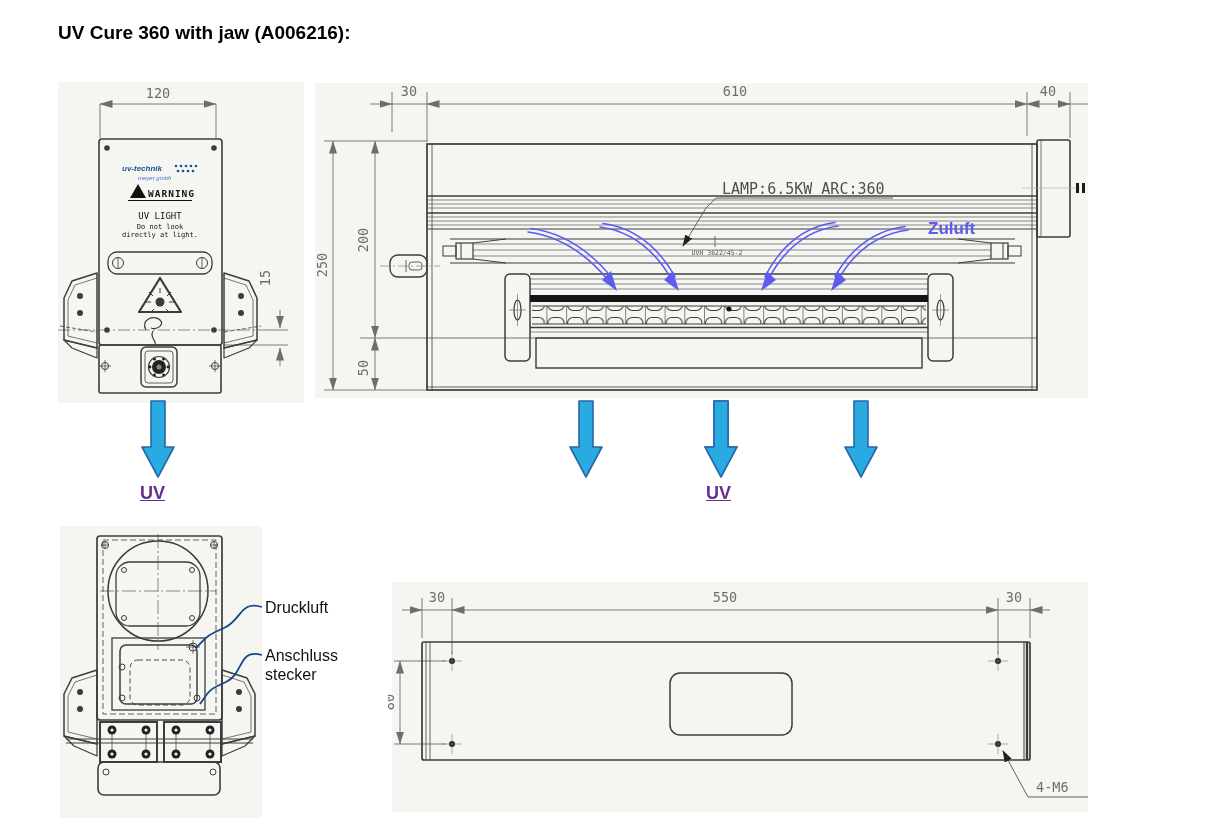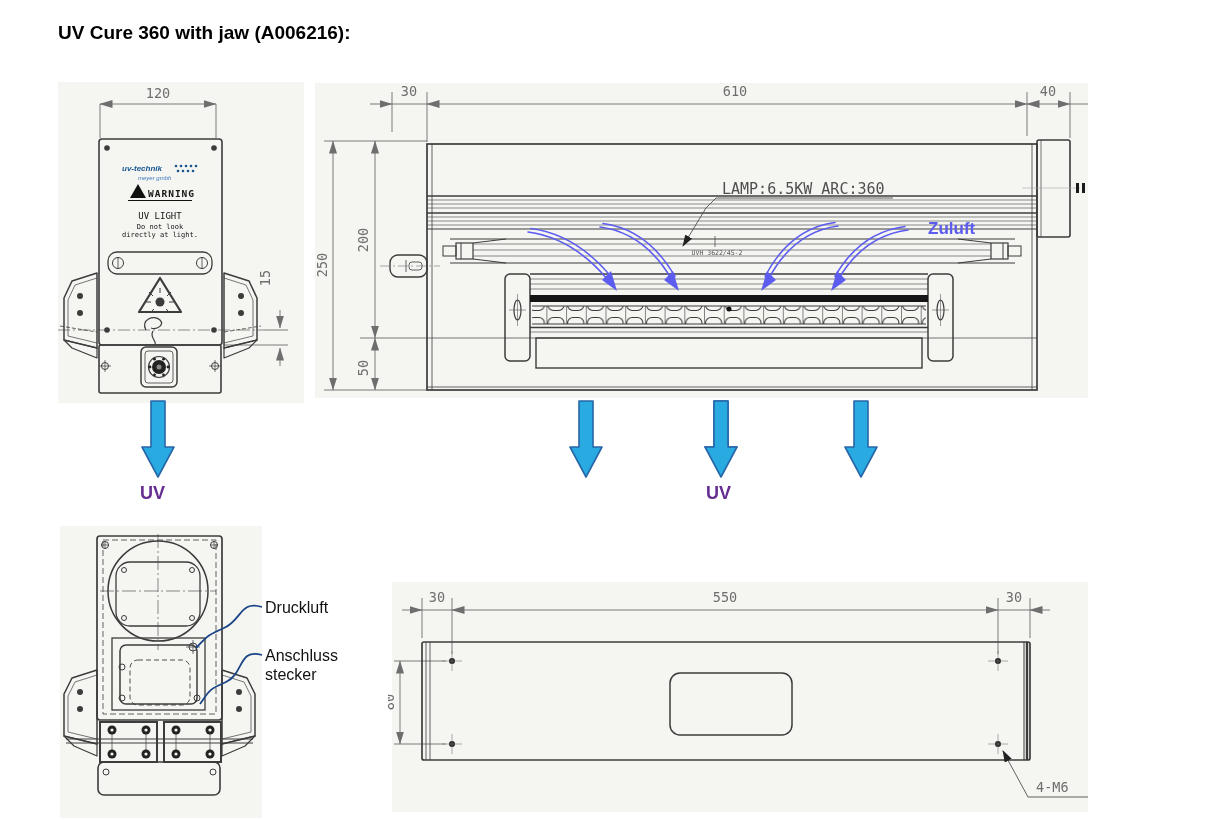--- a/index.html
+++ b/index.html
@@ -12,21 +12,21 @@
   .cad-t{font:15px "DejaVu Sans Mono",monospace;fill:#4f4f4f;}
   .tiny-t{font:6.5px "DejaVu Sans Mono",monospace;fill:#555;}
   .warn-t{font:bold 9.5px "DejaVu Sans Mono",monospace;fill:#151515;letter-spacing:1px;}
   .warn-s{font:9px "DejaVu Sans Mono",monospace;fill:#151515;}
   .small-t{font:7px "DejaVu Sans Mono",monospace;fill:#151515;}
   .label-t{font:16px "Liberation Sans",sans-serif;fill:#111;}
   .logo-t{font:italic bold 8px "Liberation Sans",sans-serif;fill:var(--logo-blue);}
   .logo2-t{font:italic 6px "Liberation Sans",sans-serif;fill:#3c78c0;}
   .zuluft-t{font:600 17px "Liberation Sans",sans-serif;fill:var(--zuluft);}
   .abluft-t{font:bold 19px "Liberation Sans",sans-serif;fill:var(--abluft);}
-  .uv-label{position:absolute;font:bold 18px "Liberation Sans",sans-serif;color:var(--uv-text);}
+  .uv-label{position:absolute;font:bold 18px "Liberation Sans",sans-serif;color:var(--uv-text);text-decoration:underline;}
   .down-arrow polygon{fill:var(--uv-arrow-fill);stroke:var(--uv-arrow-edge);stroke-width:1.6;stroke-linejoin:round;}
 </style>
 </head>
 <body>
 
 <div class="page">
 
   <h1 class="title">UV Cure 360 with jaw (A006216):</h1>
 
   

